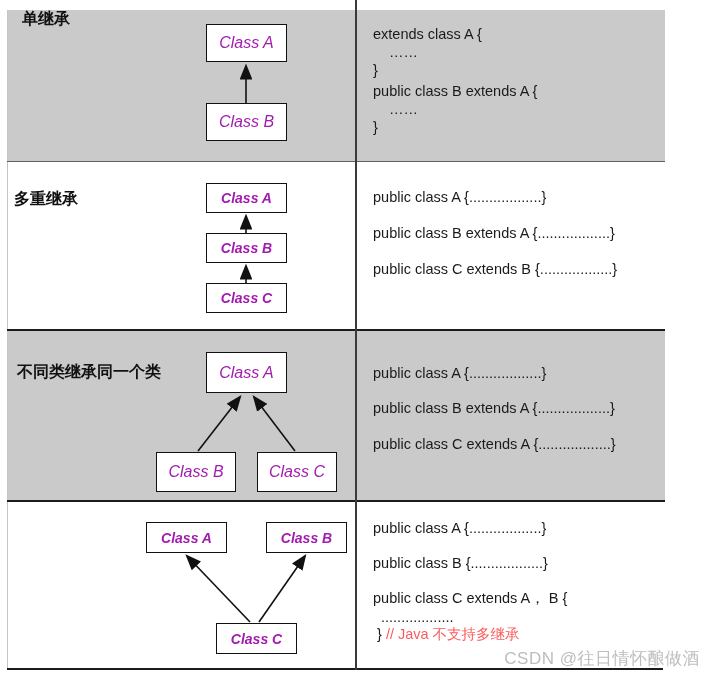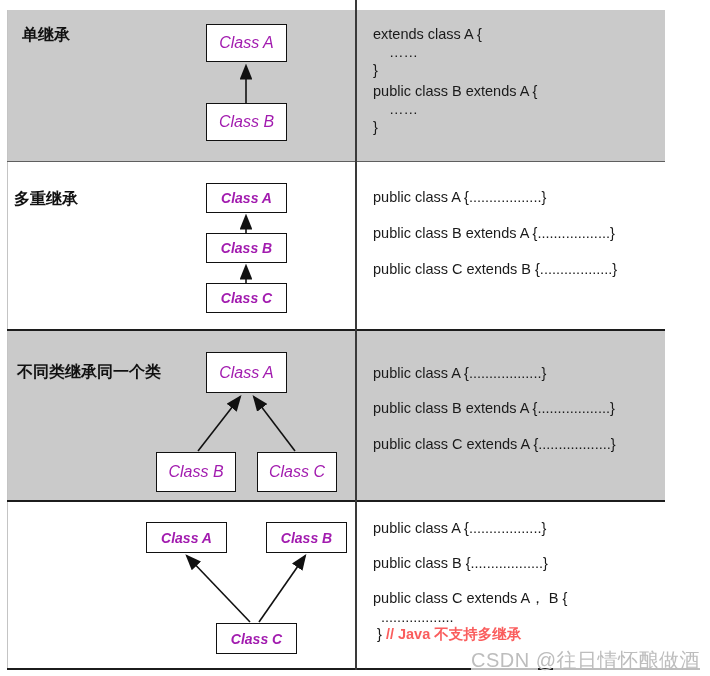--- a/index.html
+++ b/index.html
@@ -20,24 +20,24 @@
   .cbox.bold { font-weight:bold; font-size:14px; }
 
   .rowlabel { position:absolute; font-weight:bold; font-size:16px; color:#111; white-space:nowrap; }
   .rowlabel.red { color:var(--c-red,#fa5d5d); }
 
   .codeline { position:absolute; left:373px; font-size:14.5px; line-height:1; color:#1a1a1a; white-space:pre; }
   .codeline.indent { left:389px; }
   .codeline.indent4 { left:381px; }
   .codeline.close4 { left:377px; }
   .codeline b { font-weight:normal; }
-  .codeline .red { color:var(--c-red,#fa5d5d); font-weight:bold;text-align:right; }
+  .codeline .red { color:var(--c-red,#fa5d5d); font-weight:normal;text-align:right; }
 
-  .watermark { position:absolute; top:647px; right:10px; font-size:20px;
-               color:var(--c-watermark,#bdbdbd); letter-spacing:0.5px; white-space:nowrap;text-decoration:underline; }
+  .watermark { position:absolute; top:647px; right:10px; font-size:17px;
+               color:var(--c-watermark,#bdbdbd); letter-spacing:0.5px; white-space:nowrap; }
 </style>
 </head>
 <body>
 
 <div class="canvas">
 
   <div class="band" style="top:10px;height:151px"></div>
   <div class="band" style="top:331px;height:170px"></div>
 
   <div class="leftline"></div>
@@ -55,21 +55,21 @@
     </defs>
     <line x1="246" y1="103" x2="246" y2="66" marker-end="url(#ah)"></line>
     <line x1="246" y1="233" x2="246" y2="216" marker-end="url(#ah)"></line>
     <line x1="246" y1="283" x2="246" y2="266" marker-end="url(#ah)"></line>
     <line x1="198" y1="451" x2="240" y2="397" marker-end="url(#ah)"></line>
     <line x1="295" y1="451" x2="254" y2="397" marker-end="url(#ah)"></line>
     <line x1="250" y1="622" x2="187" y2="556" marker-end="url(#ah)"></line>
     <line x1="259" y1="622" x2="305" y2="556" marker-end="url(#ah)"></line>
   </svg>
 
-  <div class="rowlabel" style="left:22px;top:25px">单继承</div>
+  <div class="rowlabel" style="left:22px;top:9px">单继承</div>
   <div class="cbox" style="left:206px;top:24px;width:81px;height:38px">Class A</div>
   <div class="cbox" style="left:206px;top:103px;width:81px;height:38px">Class B</div>
 
   <div class="codeline" style="top:27px"><span>extends class A {</span></div>
   <div class="codeline indent" style="top:45px"><span>……</span></div>
   <div class="codeline" style="top:63px"><span>}</span></div>
   <div class="codeline" style="top:84px"><span>public class B </span><b>extends A</b><span> {</span></div>
   <div class="codeline indent" style="top:102px"><span>……</span></div>
   <div class="codeline" style="top:120px"><span>}</span></div>
 

